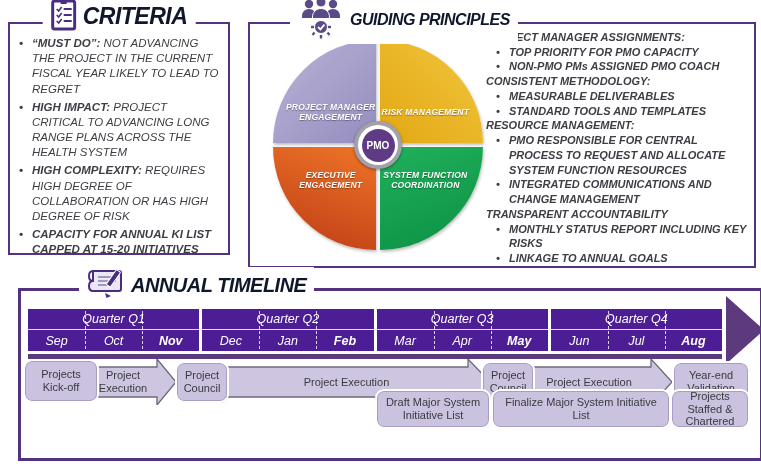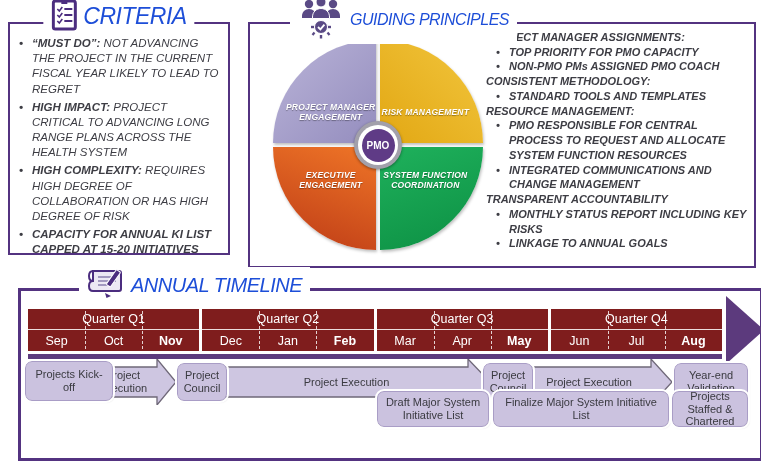--- a/index.html
+++ b/index.html
@@ -2,21 +2,21 @@
 <html><head>
 <meta charset="utf-8">
 <style>
   html,body{margin:0;padding:0;}
   body{
     width:761px;height:469px;position:relative;background:#fff;
     font-family:"Liberation Sans",sans-serif;overflow:hidden;
   }
   .panel{position:absolute;border:3px solid #533380;background:#fff;box-sizing:border-box;}
   .title-block{position:absolute;background:#fff;display:flex;align-items:center;gap:6px;padding:0 8px;z-index:5;}
-  .big-title{font-style:italic;font-weight:normal;color:#1d4ed8;letter-spacing:-0.5px;white-space:nowrap;}
+  .big-title{font-style:italic;font-weight:bold;color:#0f172a;letter-spacing:-0.5px;white-space:nowrap;}
 
   
   #criteria-box{left:8px;top:22px;width:222px;height:233px;}
   #criteria-title{left:50%;transform:translateX(-50%);top:-26px;}
   #criteria-title .big-title{font-size:23px;}
   .crit-list{list-style:none;margin:12px 6px 8px 8px;padding:0;font-style:italic;
     font-size:11.5px;line-height:1.32;color:#3d3d44;}
   .crit-list li{position:relative;padding-left:14px;margin-bottom:3px;}
   .crit-list li::before{content:"•";position:absolute;left:1px;top:0;font-weight:bold;}
   .lead{font-weight:bold;}
@@ -51,42 +51,42 @@
   .gp-heading{font-weight:bold;}
   .gp-bullets{list-style:none;margin:0;padding:0 0 0 10px;}
   .gp-bullets li{position:relative;padding-left:13px;font-weight:bold;}
   .gp-bullets li::before{content:"•";position:absolute;left:0;top:0;font-weight:bold;}
 
   
   #timeline-box{left:18px;top:288px;width:745px;height:173px;}
   #timeline-title{left:58px;top:-24px;}
   #timeline-title .big-title{font-size:20px;}
   #band{position:absolute;left:7px;top:18px;width:694px;height:42px;display:flex;gap:3px;}
-  .quarter{flex:1;background:#7f1d1d;position:relative;color:#fff;}
+  .quarter{flex:1;background:#4c1d95;position:relative;color:#fff;font-style:italic;}
   .q-header{height:20px;border-bottom:1px solid rgba(255,255,255,.85);
     display:flex;align-items:center;justify-content:center;font-size:12.5px;position:relative;z-index:1;}
   .q-months{display:flex;height:21px;}
   .month{flex:1;display:flex;align-items:center;justify-content:center;font-size:12.5px;}
   .month.last{font-weight:bold;}
   .dash{position:absolute;top:2px;bottom:2px;border-left:1px dashed rgba(255,255,255,.8);z-index:0;}
   .dash.d1{left:33.3%;} .dash.d2{left:66.6%;}
   #band-arrowhead{position:absolute;left:705px;top:5px;width:0;height:0;
     border-left:38px solid #5c3a7d;border-top:34px solid transparent;border-bottom:34px solid transparent;}
   #axis-bar{position:absolute;left:7px;top:63px;width:694px;height:5px;background:#5c3a7d;}
 
   .ebox{position:absolute;background:#cbc2df;border:1px solid #a99dc6;outline:2px solid #fff;
     border-radius:7px;display:flex;align-items:center;justify-content:center;text-align:center;
     font-size:11px;color:#3a3a40;line-height:1.18;padding:2px 4px;box-sizing:border-box;
     box-shadow:1px 1px 2px rgba(0,0,0,.2);z-index:3;}
   .earrow{position:absolute;z-index:2;}
   .earrow svg{position:absolute;left:0;top:0;}
   .earrow .alabel{position:absolute;top:8px;height:30px;display:flex;align-items:center;
     justify-content:center;text-align:center;font-size:11px;color:#3a3a40;line-height:1.15;}
 
-  #ev-kickoff{left:4px;top:70px;width:88px;height:40px;}
+  #ev-kickoff{left:4px;top:70px;width:72px;height:40px;}
   #ev-exec1{left:68px;top:68px;width:88px;height:46px;}
   #ev-exec1 .alabel{left:0;width:68px;}
   #ev-council1{left:156px;top:72px;width:50px;height:38px;}
   #ev-exec2{left:204px;top:68px;width:266px;height:46px;}
   #ev-exec2 .alabel{left:0;width:243px;}
   #ev-council2{left:462px;top:72px;width:50px;height:38px;}
   #ev-exec3{left:506px;top:68px;width:146px;height:46px;}
   #ev-exec3 .alabel{left:0;width:124px;}
   #ev-yearend{left:653px;top:72px;width:74px;height:38px;}
   #ev-draft{left:356px;top:100px;width:112px;height:36px;}
@@ -164,20 +164,21 @@
   </div>
 
   <div id="gp-text">
     <div class="gp-heading">PROJECT MANAGER ASSIGNMENTS:</div>
     <ul class="gp-bullets">
       <li>TOP PRIORITY FOR PMO CAPACITY</li>
       <li>NON-PMO PMs ASSIGNED PMO COACH</li>
     </ul>
     <div class="gp-heading">CONSISTENT METHODOLOGY:</div>
     <ul class="gp-bullets">
+      <li>MEASURABLE DELIVERABLES</li>
       <li>STANDARD TOOLS AND TEMPLATES</li>
     </ul>
     <div class="gp-heading">RESOURCE MANAGEMENT:</div>
     <ul class="gp-bullets">
       <li>PMO RESPONSIBLE FOR CENTRAL PROCESS TO REQUEST AND ALLOCATE SYSTEM FUNCTION RESOURCES</li>
       <li>INTEGRATED COMMUNICATIONS AND CHANGE MANAGEMENT</li>
     </ul>
     <div class="gp-heading">TRANSPARENT ACCOUNTABILITY</div>
     <ul class="gp-bullets">
       <li>MONTHLY STATUS REPORT INCLUDING KEY RISKS</li>

